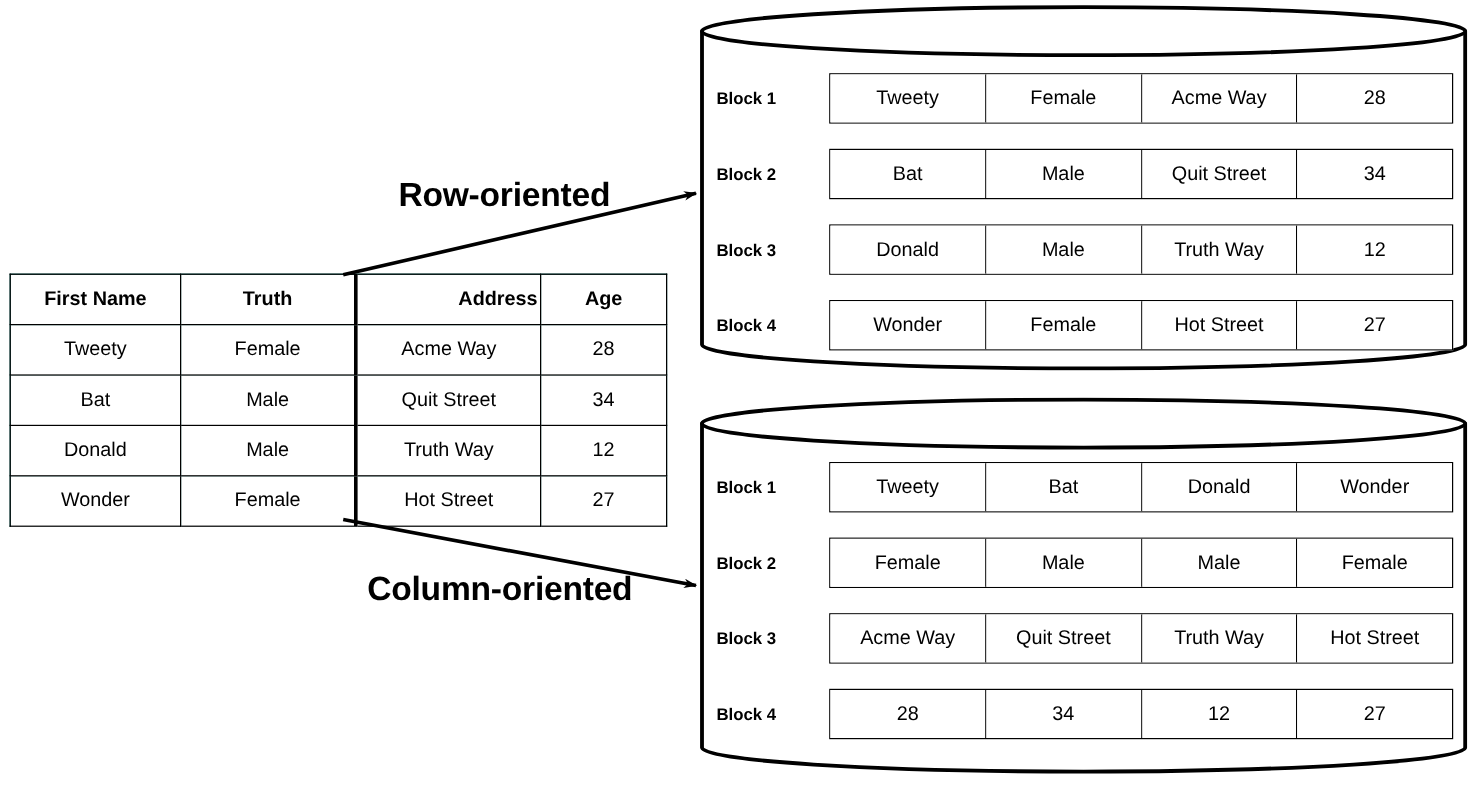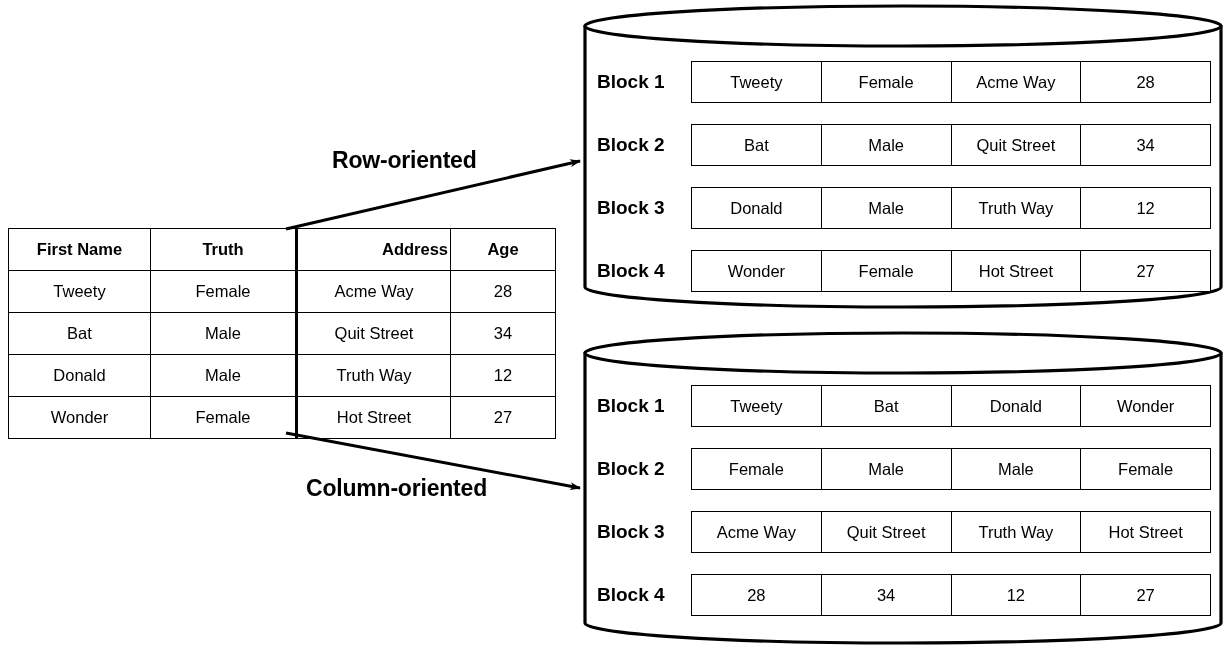--- a/index.html
+++ b/index.html
@@ -55,21 +55,21 @@
   #arrows {
     position: absolute;
     left: 0;
     top: 0;
     width: 1227px;
     height: 657px;
     pointer-events: none;
   }
   .arrow-label {
     position: absolute;
-    font-size: 23px;
+    font-size: 28px;
     font-weight: bold;
     letter-spacing: -0.2px;
     white-space: nowrap;
   }
   #label-row-oriented    { left: 332px; top: 147px; }
   #label-column-oriented { left: 306px; top: 475px; text-align: center; }
 
   
   .cylinder {
     position: absolute;
@@ -98,21 +98,21 @@
     position: absolute;
     left: 0;
     width: 616px;
     height: 42px;
     display: flex;
     align-items: center;
   }
   .block-label {
     width: 96px;
     flex: 0 0 96px;
-    font-size: 19px;
+    font-size: 14px;
     font-weight: bold;
     text-align: left;
     padding-left: 2px;
     box-sizing: border-box;
   }
   .block-cells {
     flex: 1 1 auto;
     display: flex;
     border: 1.8px solid #000;
     background: #fff;

